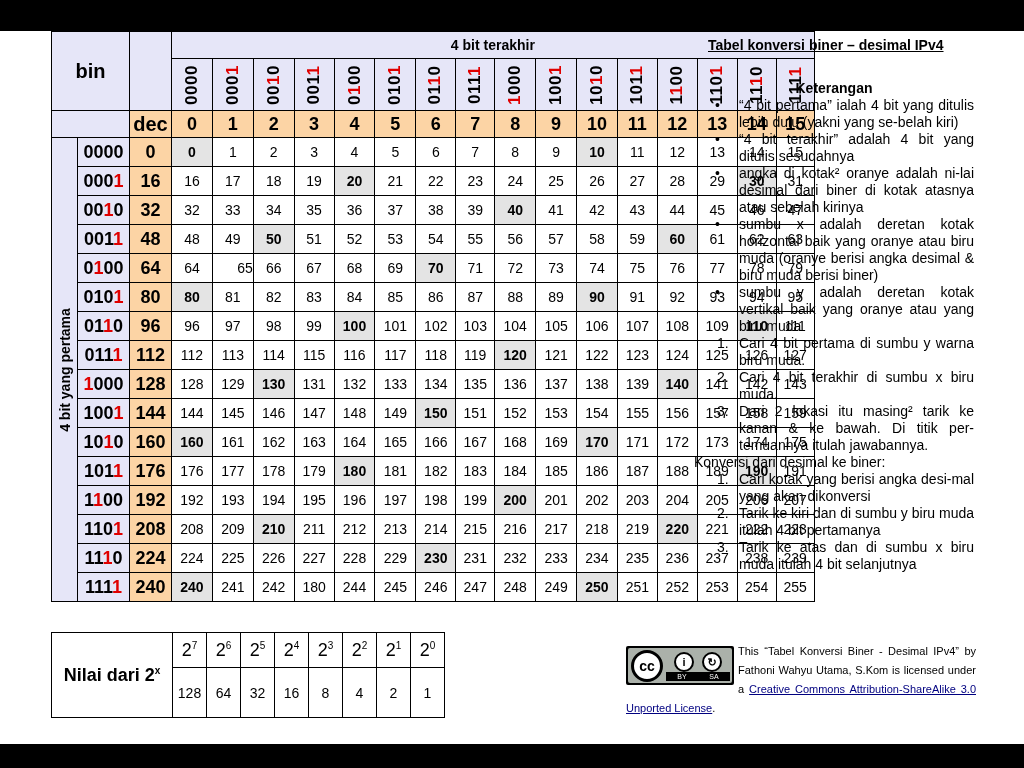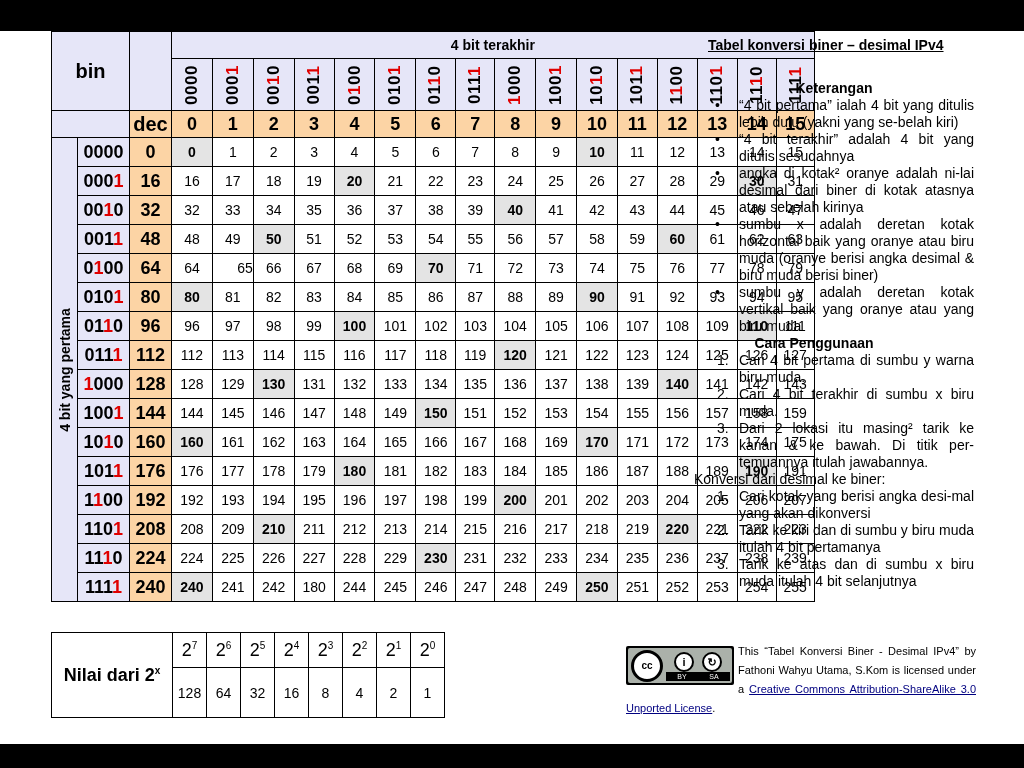--- a/index.html
+++ b/index.html
@@ -34,21 +34,21 @@
   #right .sub{margin:0;}
   #pow-table{position:absolute;left:51px;top:601px;}
   #pow-table td{border:1px solid #000;text-align:center;width:31px;font-size:14px;}
   #pow-table .lbl{width:118px;font-weight:bold;font-size:18px;}
   #pow-table .exp{height:32px;font-size:18px;}
   #pow-table .val{height:47px;}
   #pow-table sup{font-size:10px;}
   #license{position:absolute;left:626px;top:611px;width:350px;font-size:11px;line-height:19px;color:#000;}
   .cc-badge{float:left;width:108px;height:39px;margin:4px 4px 0 0;background:#000;border-radius:2px;position:relative;}
   .cc-inner{position:absolute;left:2px;top:2px;right:2px;bottom:2px;background:#abb1aa;border-radius:2px;}
-  .cc-circle{position:absolute;left:3px;top:2px;width:32px;height:32px;border-radius:50%;background:#fff;border:3px solid #000;box-sizing:border-box;font-weight:bold;font-size:10px;line-height:26px;text-align:center;}
+  .cc-circle{position:absolute;left:3px;top:2px;width:32px;height:32px;border-radius:50%;background:#fff;border:3px solid #000;box-sizing:border-box;font-weight:bold;font-size:14px;line-height:26px;text-align:center;}
   .cc-ic{position:absolute;top:4px;width:20px;height:20px;border-radius:50%;background:#fff;border:2px solid #000;box-sizing:border-box;font-size:11px;line-height:16px;text-align:center;font-weight:bold;}
   .cc-bar{position:absolute;left:38px;right:2px;bottom:2px;height:9px;background:#000;color:#fff;font-size:7px;line-height:9px;display:flex;justify-content:space-around;}
   #license a{color:#000080;text-decoration:underline;}
   #license .txt{text-align:justify;}
 </style>
 </head>
 <body>
 
 <div class="page">
 
@@ -464,21 +464,20 @@
     <div class="doc-title">Tabel konversi biner – desimal IPv4</div>
     <div style="height:26px"></div>
     <h3>Keterangan</h3>
     <ul id="ket-list">
         <li>“4 bit pertama” ialah 4 bit yang ditulis lebih dulu (yakni yang se-belah kiri)</li>
         <li>“4 bit terakhir” adalah 4 bit yang ditulis sesudahnya</li>
         <li>angka di kotak² oranye adalah ni-lai desimal dari biner di kotak atasnya atau  sebelah kirinya</li>
         <li>sumbu x adalah deretan kotak horizontal baik yang oranye atau biru muda (oranye berisi angka desimal &amp; biru muda berisi biner)</li>
         <li>sumbu y adalah deretan kotak vertikal baik yang oranye atau yang biru muda</li>
       </ul>
-    <h3 style="margin-left:-40px;">Cara Penggunaan</h3>
     <ol id="b2d-list">
         <li><span class="n">1.</span><span>Cari 4 bit pertama di sumbu y warna biru muda.</span></li>
         <li><span class="n">2.</span><span>Cari 4 bit terakhir di sumbu x biru muda.</span></li>
         <li><span class="n">3.</span><span>Dari 2 lokasi itu masing² tarik ke kanan &amp; ke bawah. Di titik per-temuannya itulah jawabannya.</span></li>
       </ol>
     <div class="sub">Konversi dari desimal ke biner:</div>
     <ol id="d2b-list">
         <li><span class="n">1.</span><span>Cari kotak yang berisi angka desi-mal yang akan dikonversi</span></li>
         <li><span class="n">2.</span><span>Tarik ke kiri dan di sumbu y biru muda itulah 4 bit pertamanya</span></li>
         <li><span class="n">3.</span><span>Tarik ke atas dan di sumbu x biru muda itulah 4 bit selanjutnya</span></li>

